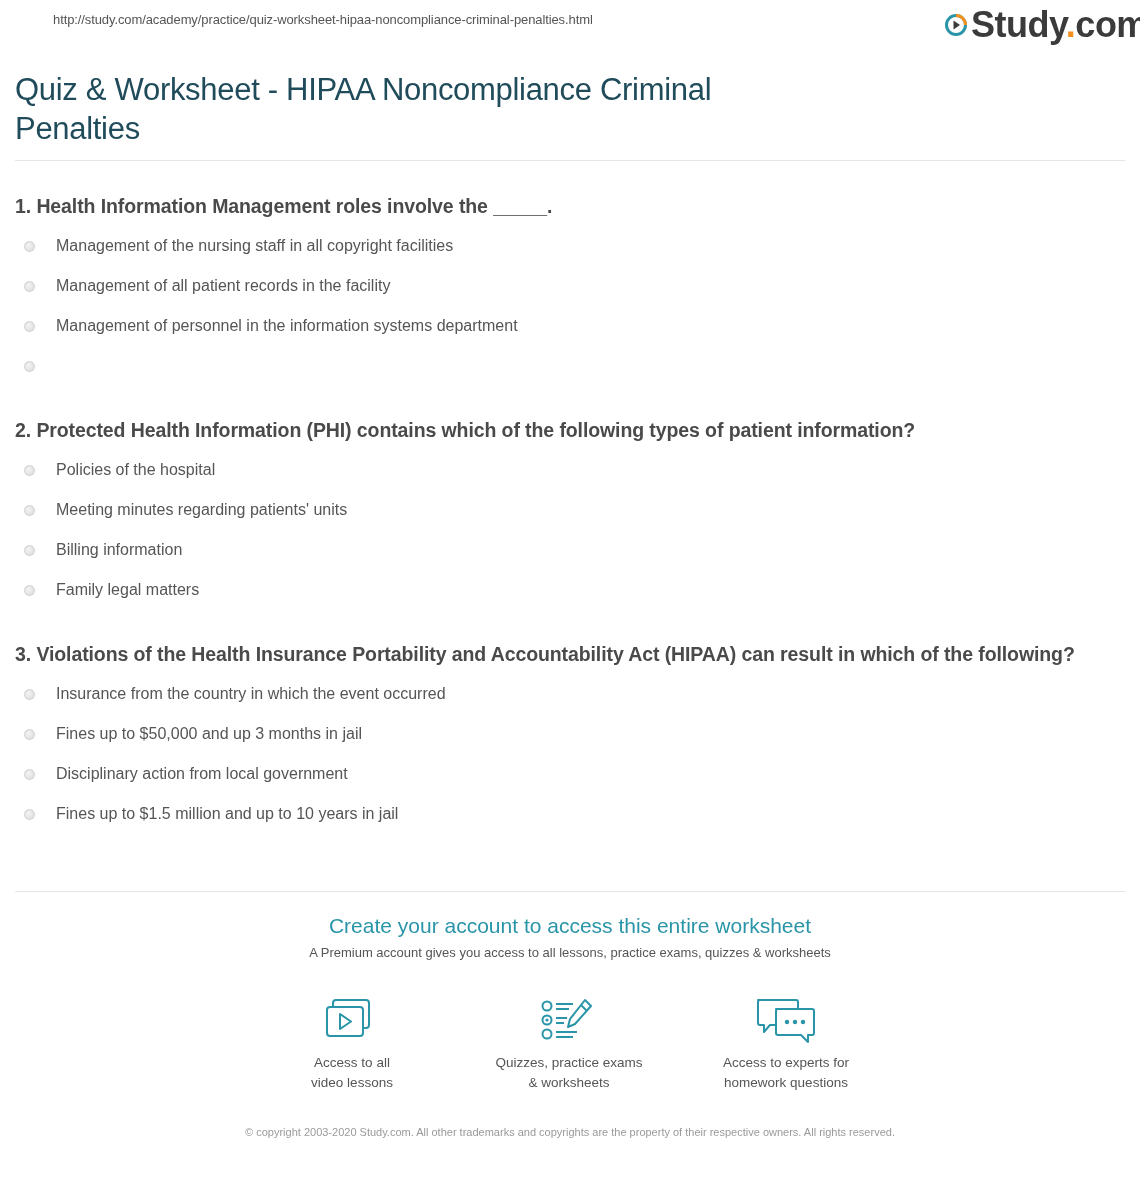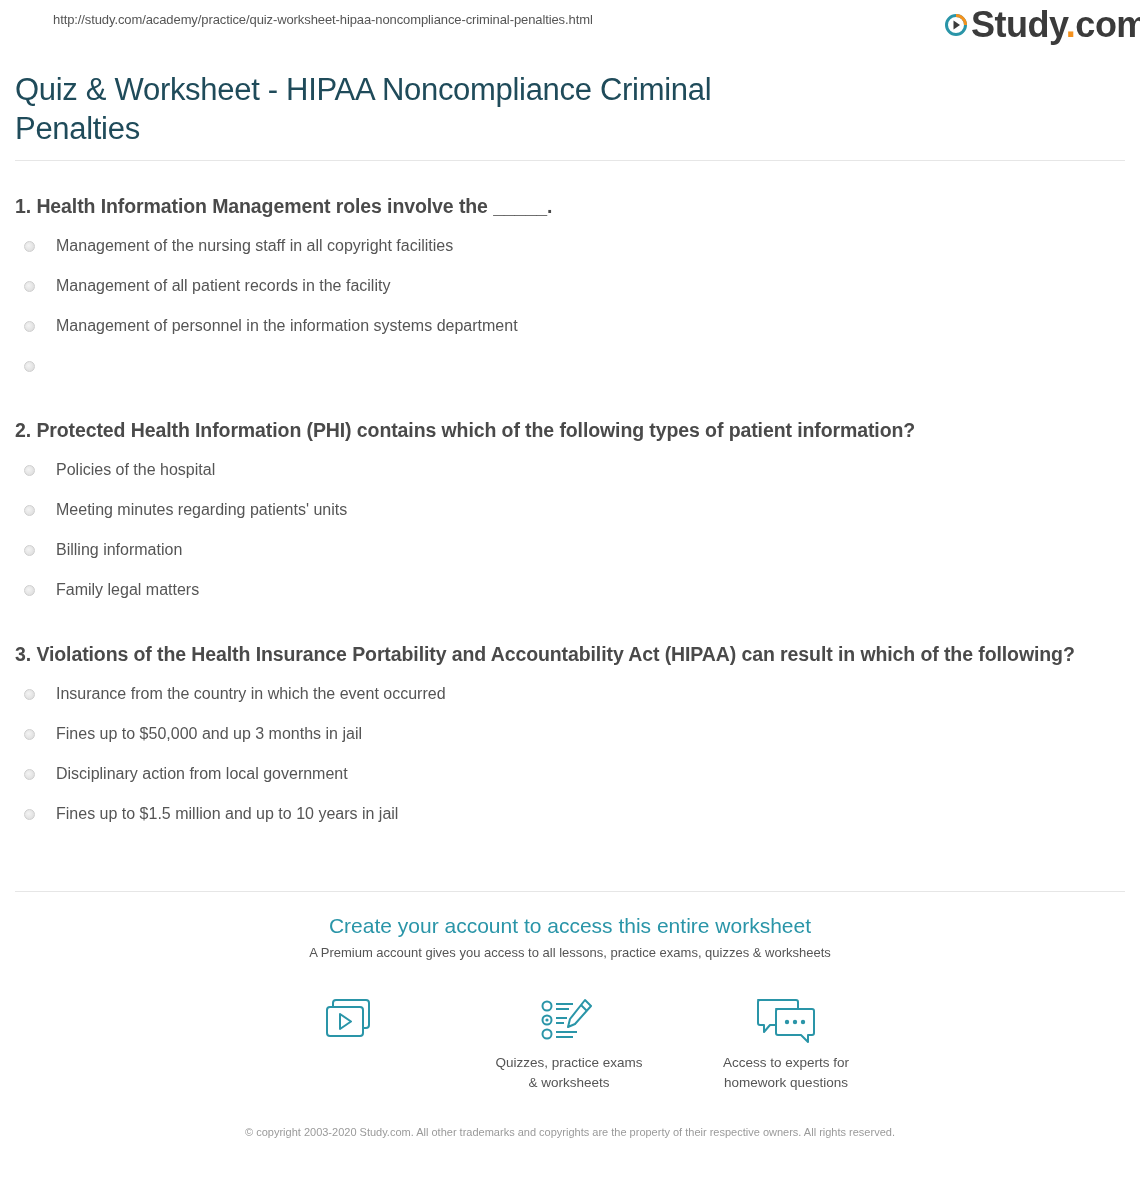--- a/index.html
+++ b/index.html
@@ -120,20 +120,24 @@
 
 <div class="cta-title">Create your account to access this entire worksheet</div>
 <div class="cta-sub">A Premium account gives you access to all lessons, practice exams, quizzes &amp; worksheets</div>
 
 <div class="feature" style="left:252px;">
   <svg viewBox="0 0 64 50">
     <rect x="13" y="4" width="36" height="28" rx="3" fill="#fff" stroke="#2a95a8" stroke-width="2"></rect>
     <rect x="7" y="11" width="36" height="29" rx="3" fill="#fff" stroke="#2a95a8" stroke-width="2"></rect>
     <path d="M20 18 L31 25.5 L20 33 Z" fill="none" stroke="#2a95a8" stroke-width="2" stroke-linejoin="round"></path>
   </svg>
+  <div class="feature-label">
+    <div>Access to all</div>
+    <div>video lessons</div>
+  </div>
 </div>
 
 <div class="feature" style="left:469px;">
   <svg viewBox="0 0 64 50">
     <circle cx="10" cy="10" r="4.5" fill="none" stroke="#2a95a8" stroke-width="2"></circle>
     <circle cx="10" cy="24" r="4.5" fill="none" stroke="#2a95a8" stroke-width="2"></circle>
     <circle cx="10" cy="24" r="1.6" fill="#2a95a8"></circle>
     <circle cx="10" cy="38" r="4.5" fill="none" stroke="#2a95a8" stroke-width="2"></circle>
     <line x1="19" y1="8" x2="36" y2="8" stroke="#2a95a8" stroke-width="2"></line>
     <line x1="19" y1="13" x2="32" y2="13" stroke="#2a95a8" stroke-width="2"></line>

